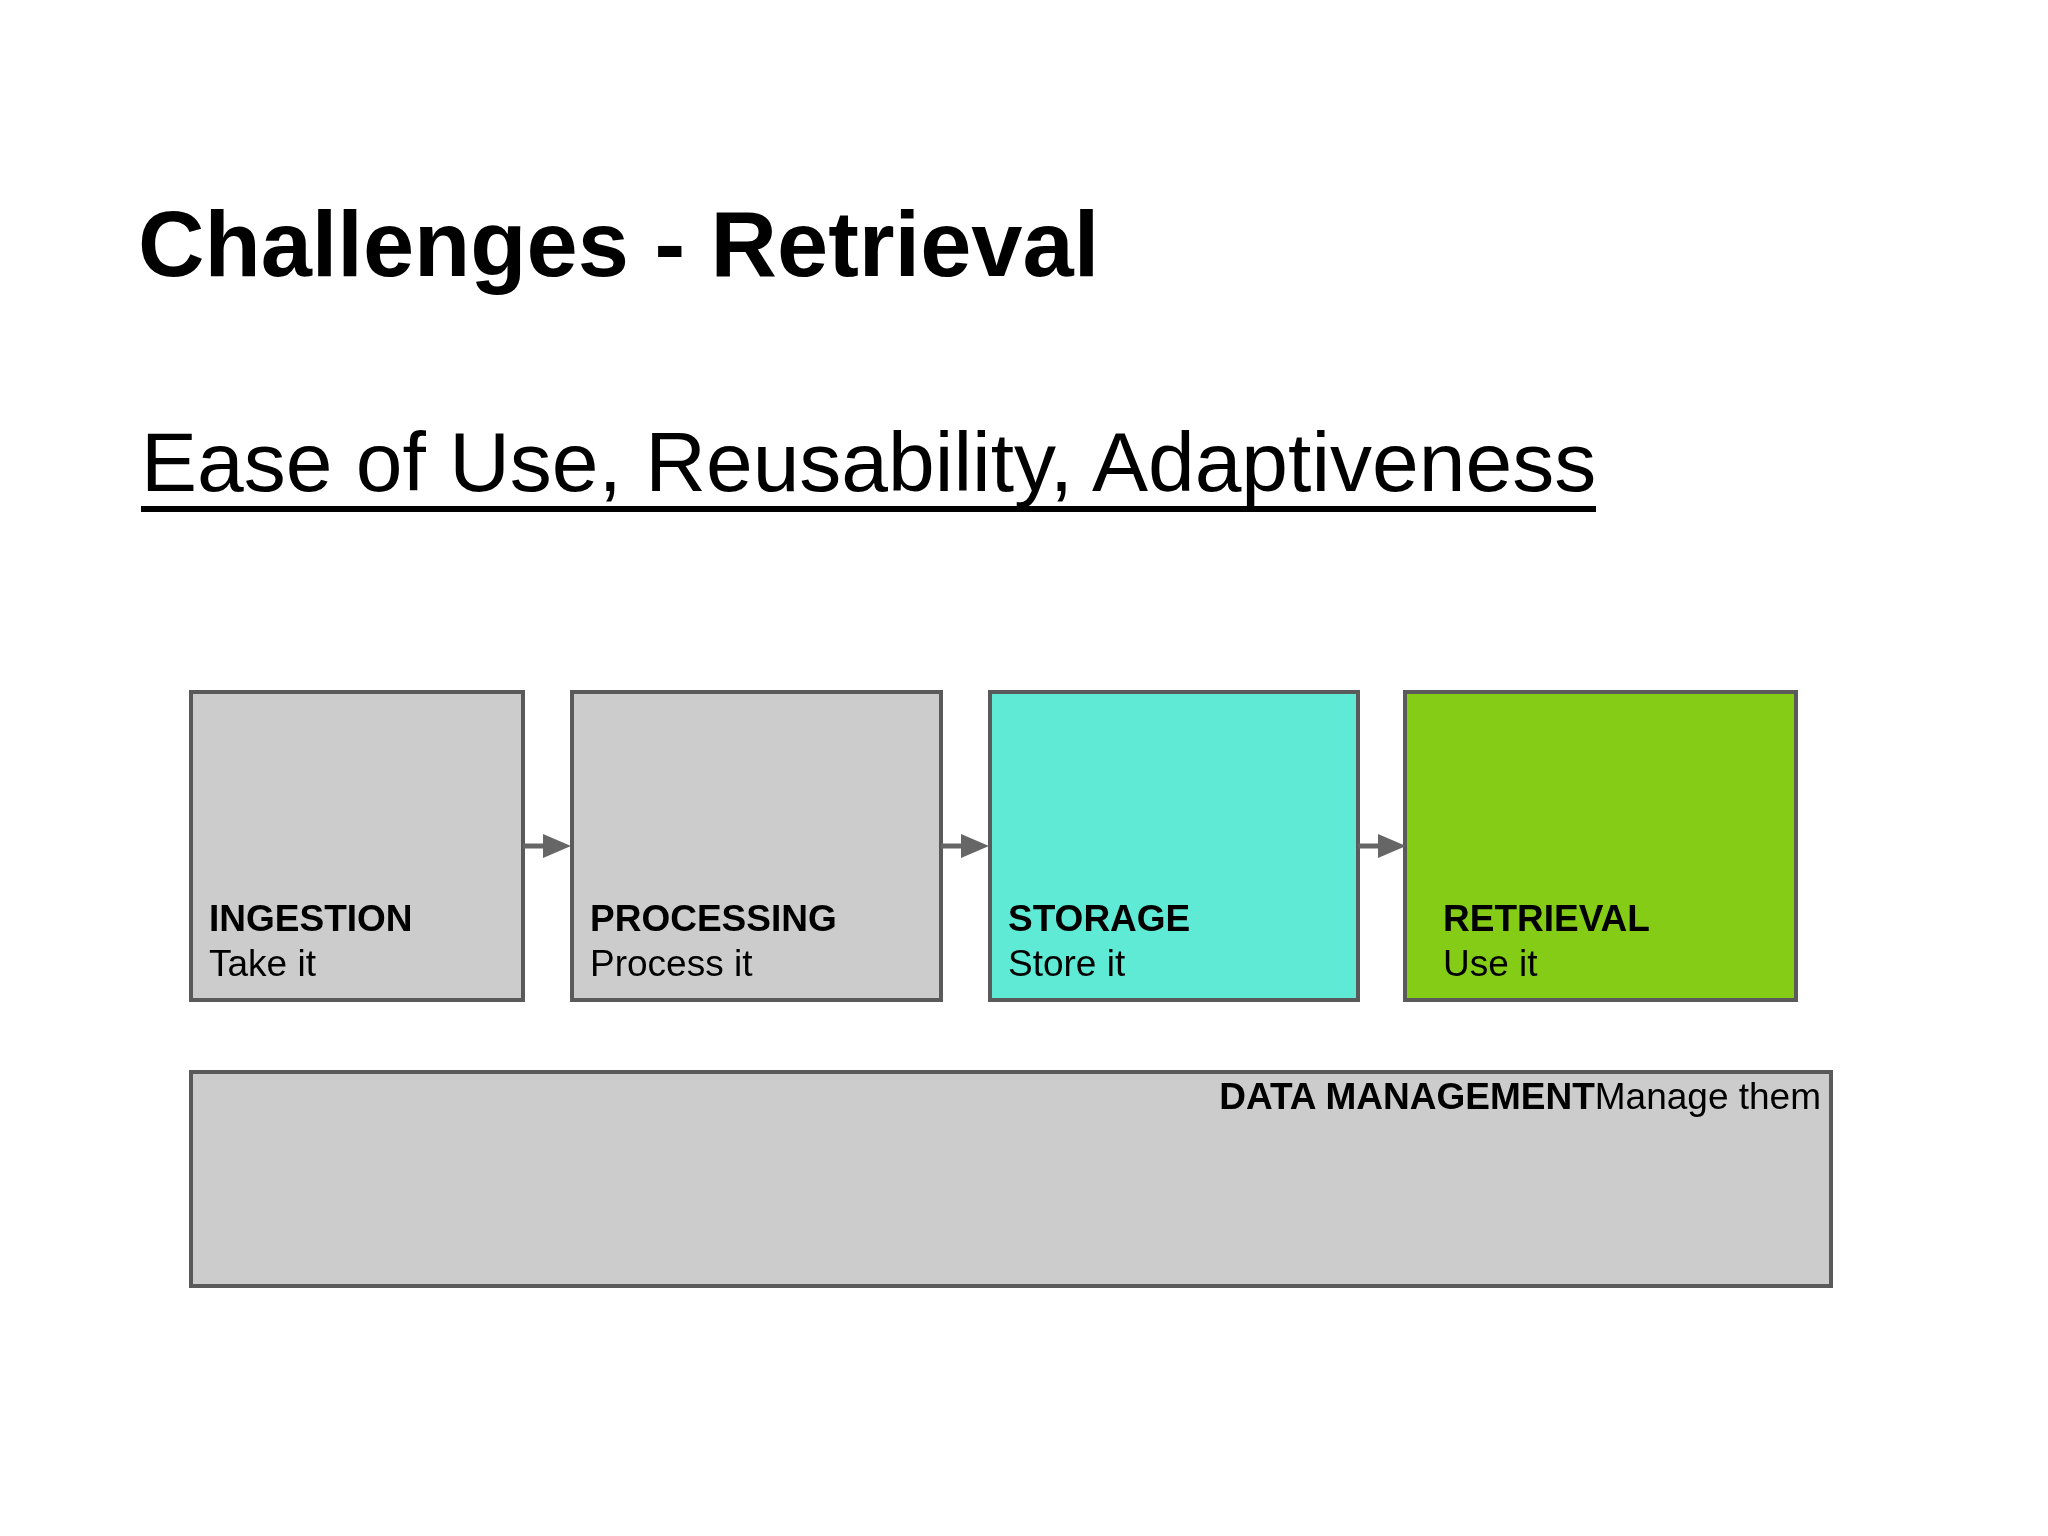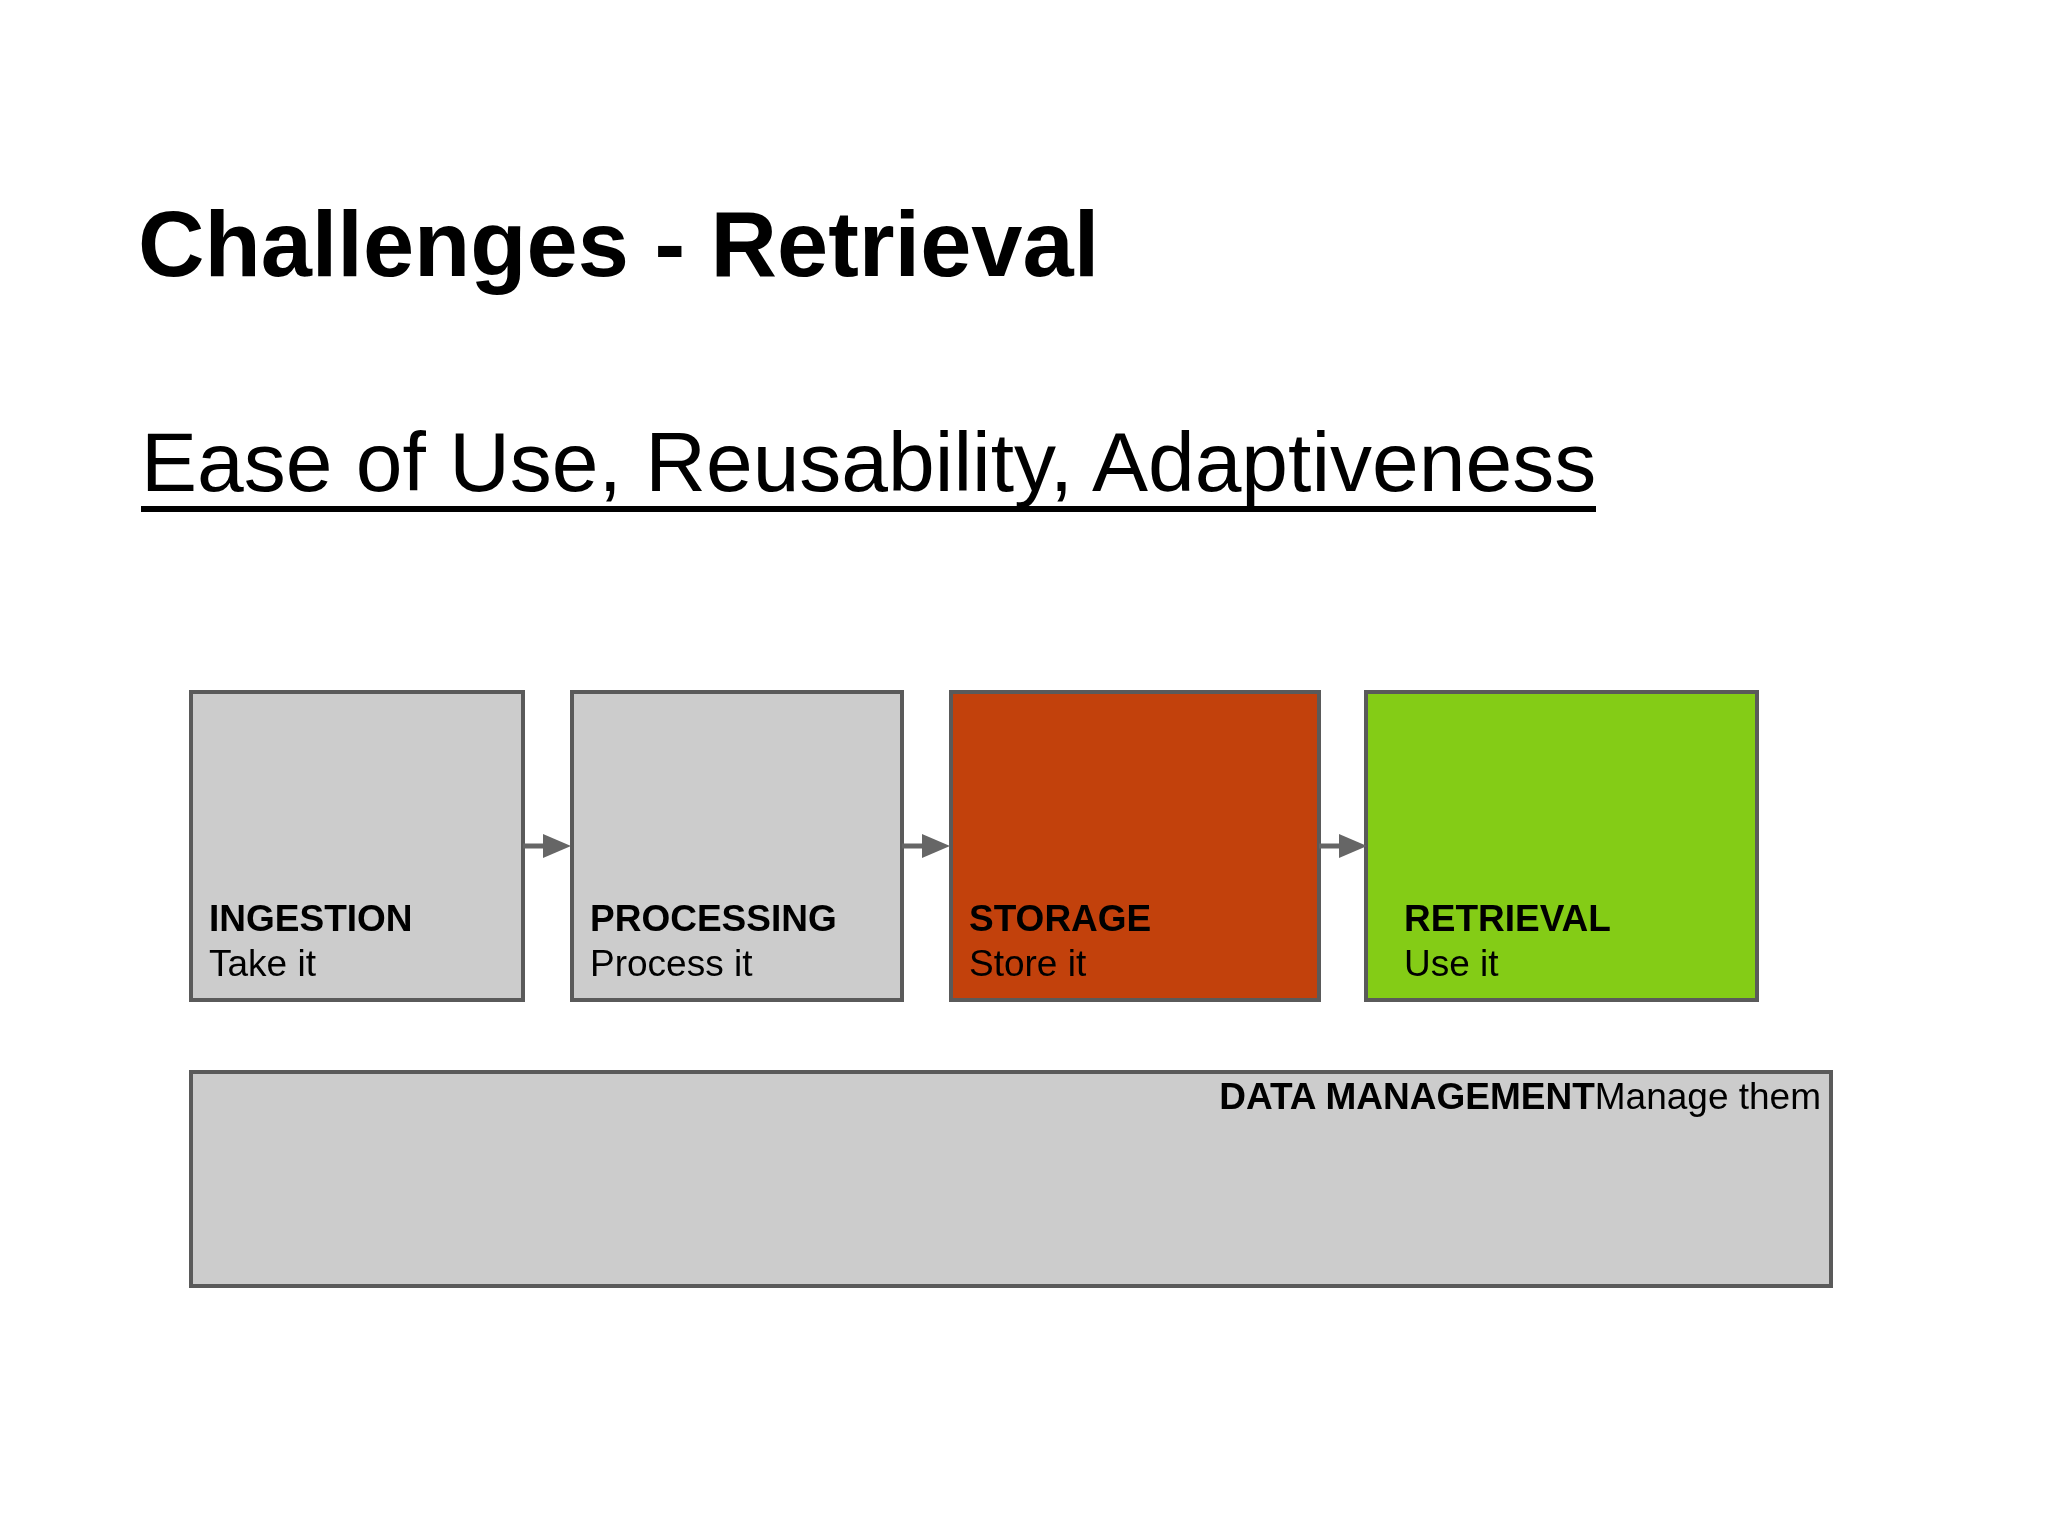--- a/index.html
+++ b/index.html
@@ -55,21 +55,21 @@
     box-sizing: border-box;
     border: 4px solid var(--box_border, #5a5a5a);
     background: var(--box_fill, #cccccc);
     display: flex;
     flex-direction: column;
     justify-content: flex-end;
     padding: 0 8px 12px 16px;
     flex: none;
   }
   .stage.w1 { width: 336px; }
-  .stage.w2 { width: 334px; }
+  .stage.w2 { width: 373px; }
   .stage.w3 { width: 372px; }
   .stage.w4 { width: 395px; }
   .stage-label {
     font-size: 37px;
     font-weight: bold;
     line-height: 45px;
     white-space: nowrap;
   }
   .stage-sublabel {
     font-size: 37px;
@@ -142,21 +142,21 @@
     <div class="stage w2" style="background: rgb(204, 204, 204);">
       <div class="stage-label">PROCESSING</div>
       <div class="stage-sublabel">Process it</div>
     </div>
 
     <div class="arrow g2">
       <span class="arrow-shaft"></span>
       <span class="arrow-head"></span>
     </div>
 
-    <div class="stage w3" style="background: #c2410c;">
+    <div class="stage w3" style="background: #5eead4;">
       <div class="stage-label">STORAGE</div>
       <div class="stage-sublabel">Store it</div>
     </div>
 
     <div class="arrow g3">
       <span class="arrow-shaft"></span>
       <span class="arrow-head"></span>
     </div>
 
     <div class="stage w4" style="background: #84cc16; padding-left: 36px;">

